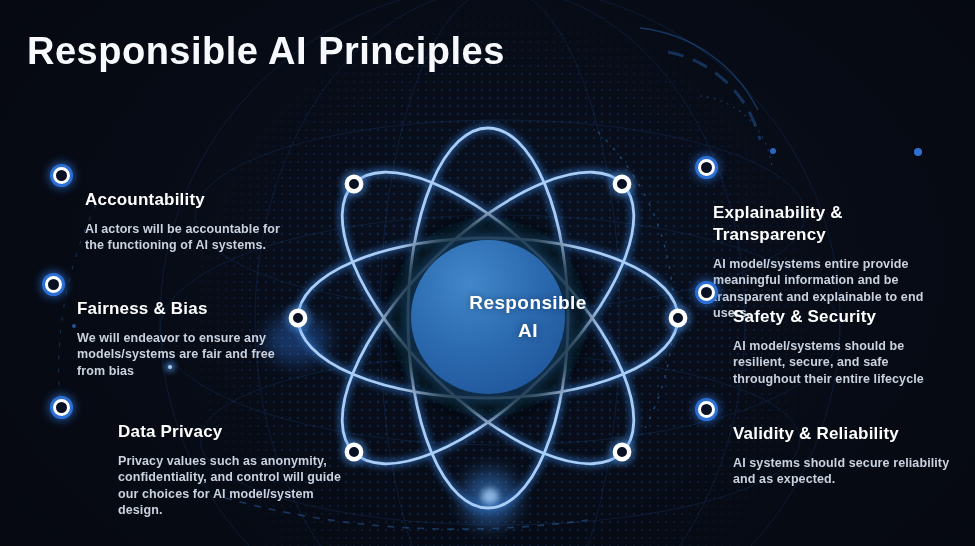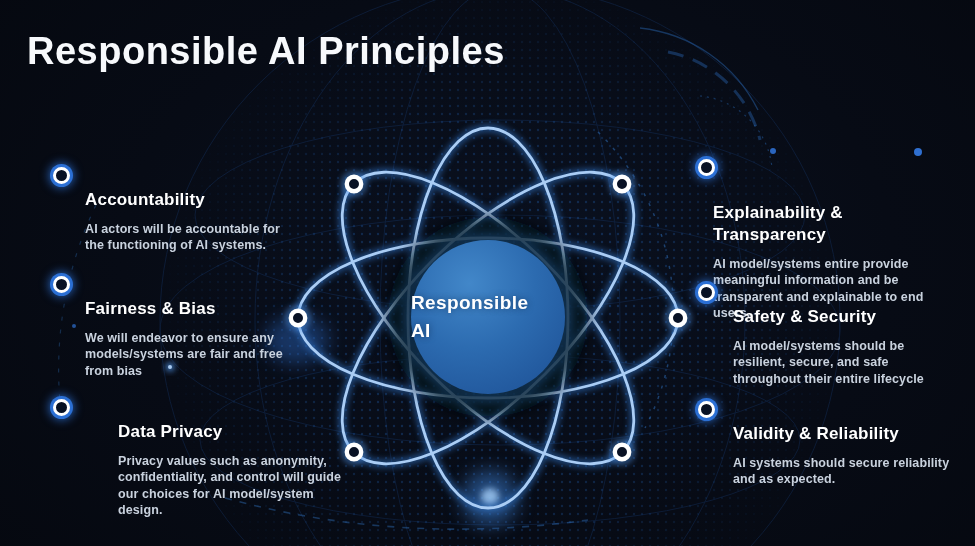--- a/index.html
+++ b/index.html
@@ -8,23 +8,24 @@
     background:radial-gradient(ellipse 700px 500px at 52% 48%, #0a1120 0%, #070b15 55%, #05080f 100%);
     font-family:"Liberation Sans", sans-serif;
   }
   svg.deco{position:absolute;left:0;top:0;z-index:1;}
   .page-title{
     position:absolute;left:27px;top:30px;z-index:6;margin:0;
     font-size:38px;font-weight:700;color:#f7f9fc;letter-spacing:.5px;
   }
   .center-label{
     position:absolute;left:411px;top:240px;width:154px;height:154px;z-index:5;
-    display:flex;flex-direction:column;justify-content:center;
+    display:flex;flex-direction:column;align-items:center;justify-content:center;
     color:#ffffff;font-size:19px;font-weight:700;letter-spacing:.4px;line-height:1.45;
     text-shadow:0 0 6px rgba(10,30,60,.5);
+    padding-left:40px;
   }
   .principle{position:absolute;z-index:6;display:flex;align-items:flex-start;}
   .bullet{
     flex:0 0 auto;width:11px;height:11px;border-radius:50%;
     margin-top:4px;margin-left:3px;
     background:#081124;border:3px solid #ffffff;
     box-shadow:0 0 0 3px #2b6fd4, 0 0 10px 4px rgba(47,119,224,.75);
   }
   .ptext{margin-left:18px;margin-top:26px;}
   .left-col .ptext{margin-left:15px;}
@@ -145,21 +146,21 @@
   <h1 class="page-title">Responsible AI Principles</h1>
 
   <div class="principle left-col" style="left:50px;top:163px;">
     <span class="bullet"></span>
     <div class="ptext">
       <h3>Accountability</h3>
       <p style="width:212px">AI actors will be accountable for the functioning of AI systems.</p>
     </div>
   </div>
 
-  <div class="principle left-col" style="left:50px;top:272px;">
+  <div class="principle left-col" style="left:42px;top:272px;">
     <span class="bullet"></span>
     <div class="ptext">
       <h3>Fairness &amp; Bias</h3>
       <p style="width:212px">We will endeavor to ensure any models/systems are fair and free from bias</p>
     </div>
   </div>
 
   <div class="principle left-col" style="left:50px;top:395px;gap:33px;">
     <span class="bullet"></span>
     <div class="ptext">

